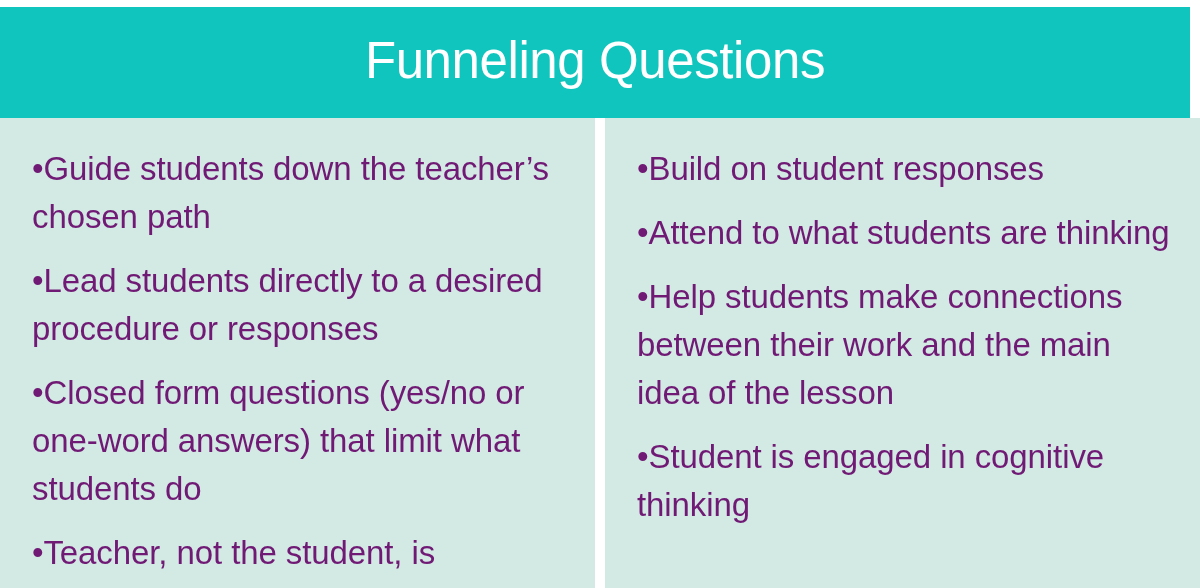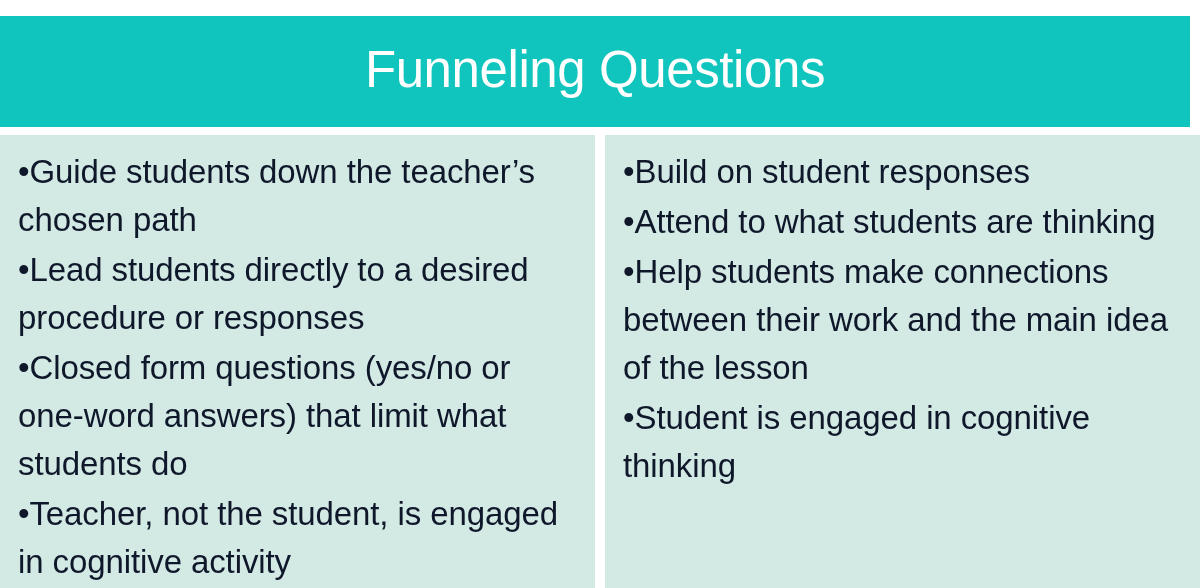--- a/index.html
+++ b/index.html
@@ -22,21 +22,21 @@
     display: flex;
     flex-direction: column;
     background: #ffffff;
   }
 
   .header-row {
     display: flex;
     width: 100%;
     height: 160px;
     box-sizing: border-box;
-    padding-top: 16px;
+    padding-top: 7px;
     background: #ffffff;
   }
 
   .header-cell {
     flex: 1 1 0;
     background: #10c5bd;
     color: #ffffff;
     display: flex;
     align-items: center;
     justify-content: center;
@@ -74,28 +74,28 @@
     overflow: hidden;
   }
 
   .bullet-list {
     list-style: none;
     margin: 0;
     padding: 0;
   }
 
   .bullet-list li {
-    color: #0f172a;
+    color: #701a75;
     font-size: 33px;
     line-height: 48px;
     font-weight: 400;
     letter-spacing: -0.1px;
     text-indent: 0;
     padding-left: 0;
-    margin: 2px;
+    margin: 16px;
   }
 
   .bullet-list li .bullet-dot {
     font-size: 33px;
     line-height: 48px;
   }
 </style>
 </head>
 <body>
 

